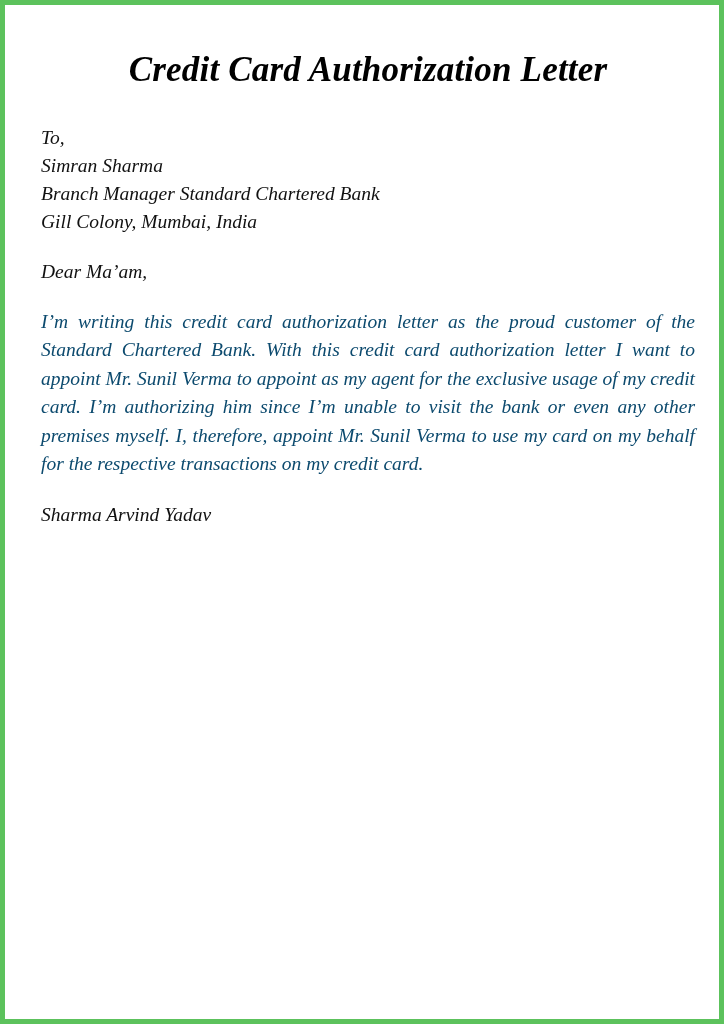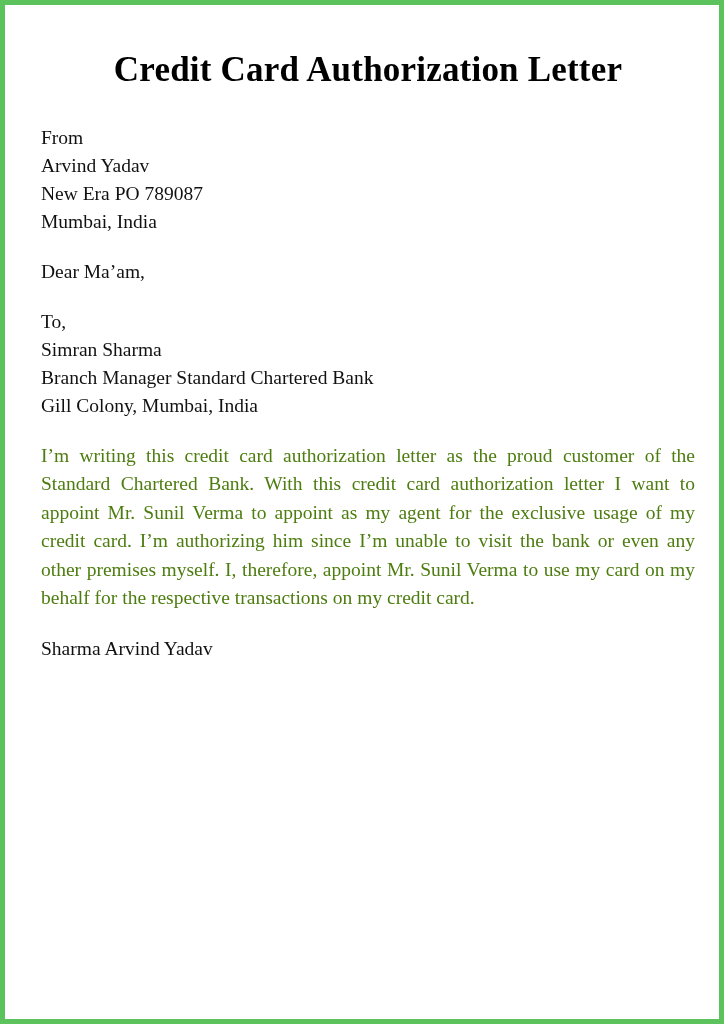--- a/index.html
+++ b/index.html
@@ -20,20 +20,21 @@
     border: 5px solid #5cc25c;
     background: #ffffff;
     padding: 0;
     position: relative;
   }
   .sheet {
     box-sizing: border-box;
     width: 100%;
     height: 100%;
     padding: 36px 24px 10px 36px;
+    font-style: italic;
   }
   .doc-title {
     text-align: center;
     font-family: "Liberation Serif", serif;
     font-weight: bold;
     font-size: 35px;
     line-height: 1.1;
     color: #000000;
     margin: 10px 0 34px 0;
     letter-spacing: 0.2px;
@@ -44,58 +45,52 @@
     color: #111111;
     margin: 0 0 22px 0;
   }
   .block .line {
     display: block;
     white-space: pre-wrap;
   }
   .para {
     font-size: 19.5px;
     line-height: 28.5px;
-    color: #4d7c0f;
+    color: #0c4a6e;
     text-align: justify;
     text-justify: inter-word;
     margin: 0 0 22px 0;
   }
   .signoff {
     font-size: 19.5px;
     line-height: 28px;
     color: #111111;
     margin: 0;
   }
 </style>
 </head>
 <body>
 
 <div class="page-frame">
   <div class="sheet">
 
     <h1 class="doc-title">Credit Card Authorization Letter</h1>
 
-    <div class="block">
-      <span class="line">From</span>
-      <span class="line">Arvind Yadav</span>
-      <span class="line">New Era PO 789087</span>
-      <span class="line">Mumbai, India</span>
-    </div>
 
 
-
-    <div class="block">
-      <span class="line">Dear Ma’am,</span>
-    </div>
 
     <div class="block">
       <span class="line">To,</span>
       <span class="line">Simran Sharma</span>
       <span class="line">Branch Manager Standard Chartered Bank</span>
       <span class="line">Gill Colony, Mumbai, India</span>
+    </div>
+
+    <div class="block">
+      <span class="line">Dear Ma’am,</span>
     </div>
 
     <p class="para">I’m writing this credit card authorization letter as the proud customer of the Standard Chartered Bank. With this credit card authorization letter I want to appoint Mr. Sunil Verma to appoint as my agent for the exclusive usage of my credit card. I’m authorizing him since I’m unable to visit the bank or even any other premises myself. I, therefore, appoint Mr. Sunil Verma to use my card on my behalf for the respective transactions on my credit card.</p>
 
 
     <div class="signoff">
       <span class="line">Sharma</span>
       <span class="line">Arvind Yadav</span>
     </div>
 

